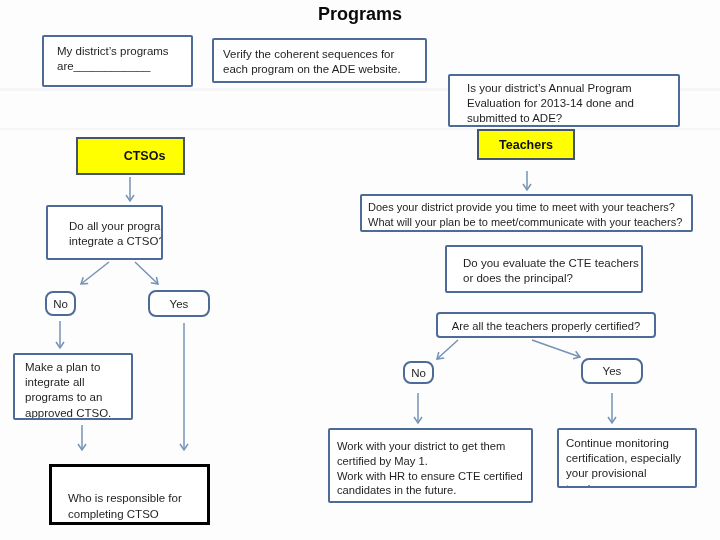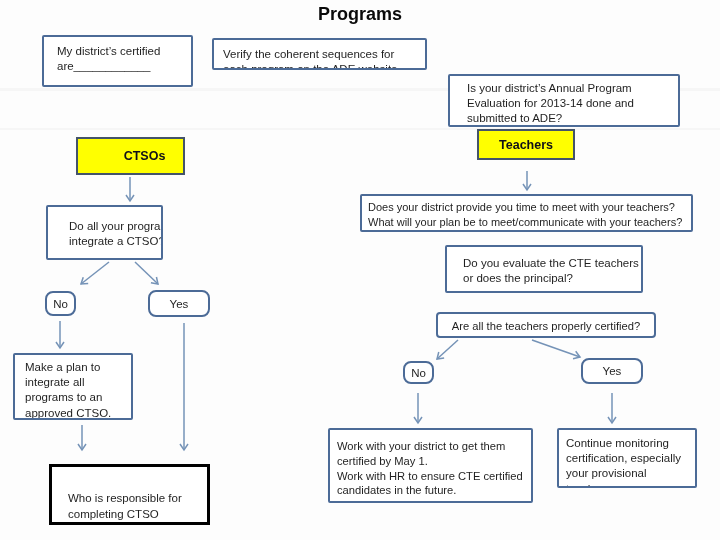--- a/index.html
+++ b/index.html
@@ -67,23 +67,23 @@
     <line class="arrow" x1="184" y1="323" x2="184" y2="450" marker-end="url(#ah)"></line>
     <line class="arrow" x1="527" y1="171" x2="527" y2="190" marker-end="url(#ah)"></line>
     <line class="arrow" x1="458" y1="340" x2="437" y2="359" marker-end="url(#ah)"></line>
     <line class="arrow" x1="532" y1="340" x2="580" y2="357" marker-end="url(#ah)"></line>
     <line class="arrow" x1="418" y1="393" x2="418" y2="423" marker-end="url(#ah)"></line>
     <line class="arrow" x1="612" y1="393" x2="612" y2="423" marker-end="url(#ah)"></line>
   </svg>
 
   <div class="title">Programs</div>
 
-  <div class="box" style="left:42px;top:35px;width:151px;height:52px;padding:7px 8px 0 13px;">My district’s certified
+  <div class="box" style="left:42px;top:35px;width:151px;height:52px;padding:7px 8px 0 13px;">My district’s programs
 are____________</div>
-  <div class="box" style="left:212px;top:38px;width:215px;height:32px;padding:7px 6px 4px 9px;">Verify the coherent sequences for
+  <div class="box" style="left:212px;top:38px;width:215px;height:45px;padding:7px 6px 4px 9px;">Verify the coherent sequences for
 each program on the ADE website.</div>
   <div class="box" style="left:448px;top:34px;width:232px;height:53px;padding:5px 6px 0 17px;margin-top:40px;">Is your district’s Annual Program
 Evaluation for 2013-14 done and
 submitted to ADE?</div>
 
   <div class="header-box" style="left:76px;top:137px;width:109px;height:38px;padding-left:28px;">CTSOs</div>
   <div class="box" style="left:46px;top:205px;width:117px;height:55px;padding:12px 14px 0 21px;">Do all your programs
 integrate a CTSO?</div>
   <div class="label-box" style="left:45px;top:291px;width:31px;height:25px;">No</div>
   <div class="label-box" style="left:148px;top:290px;width:62px;height:27px;">Yes</div>

